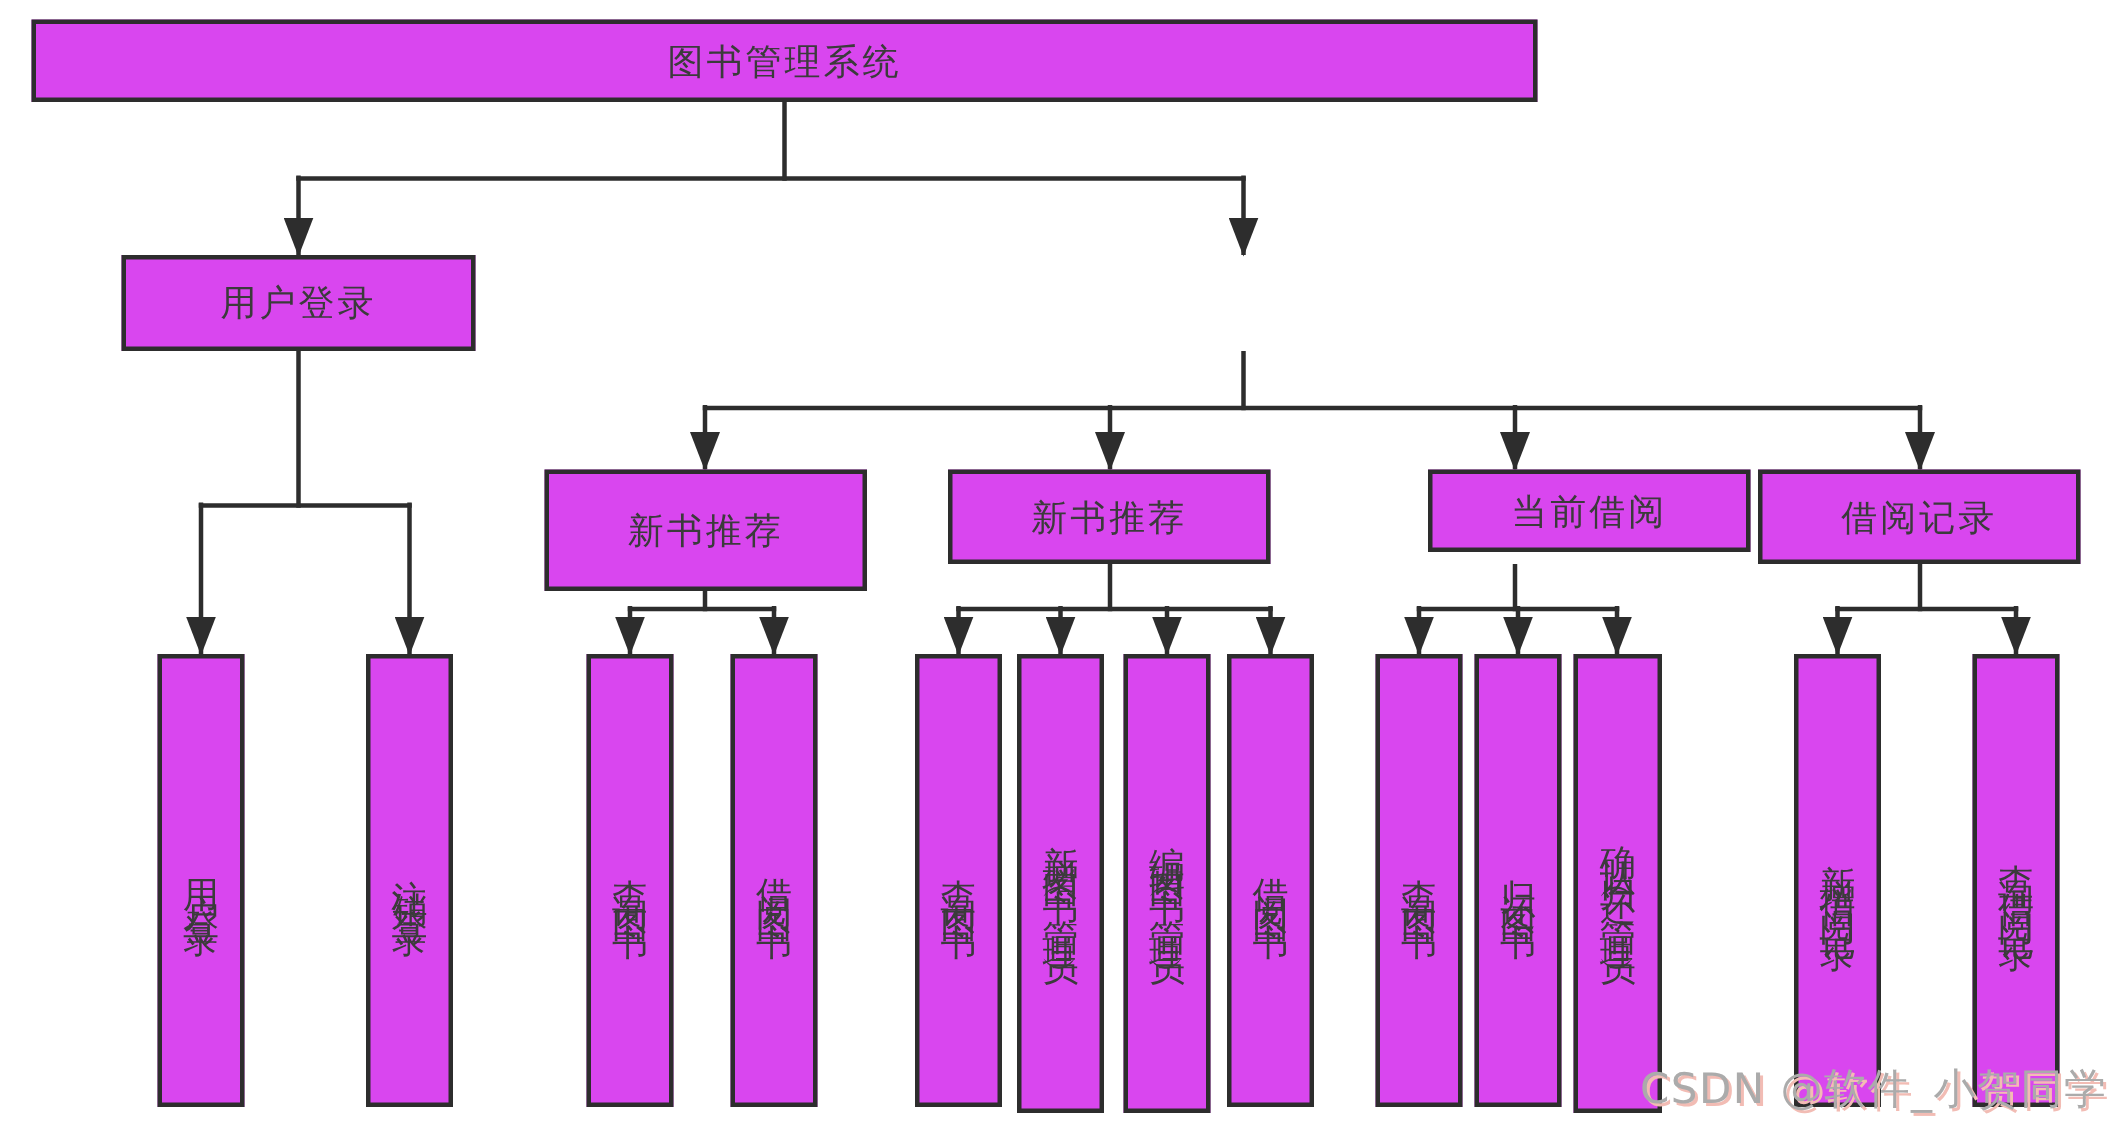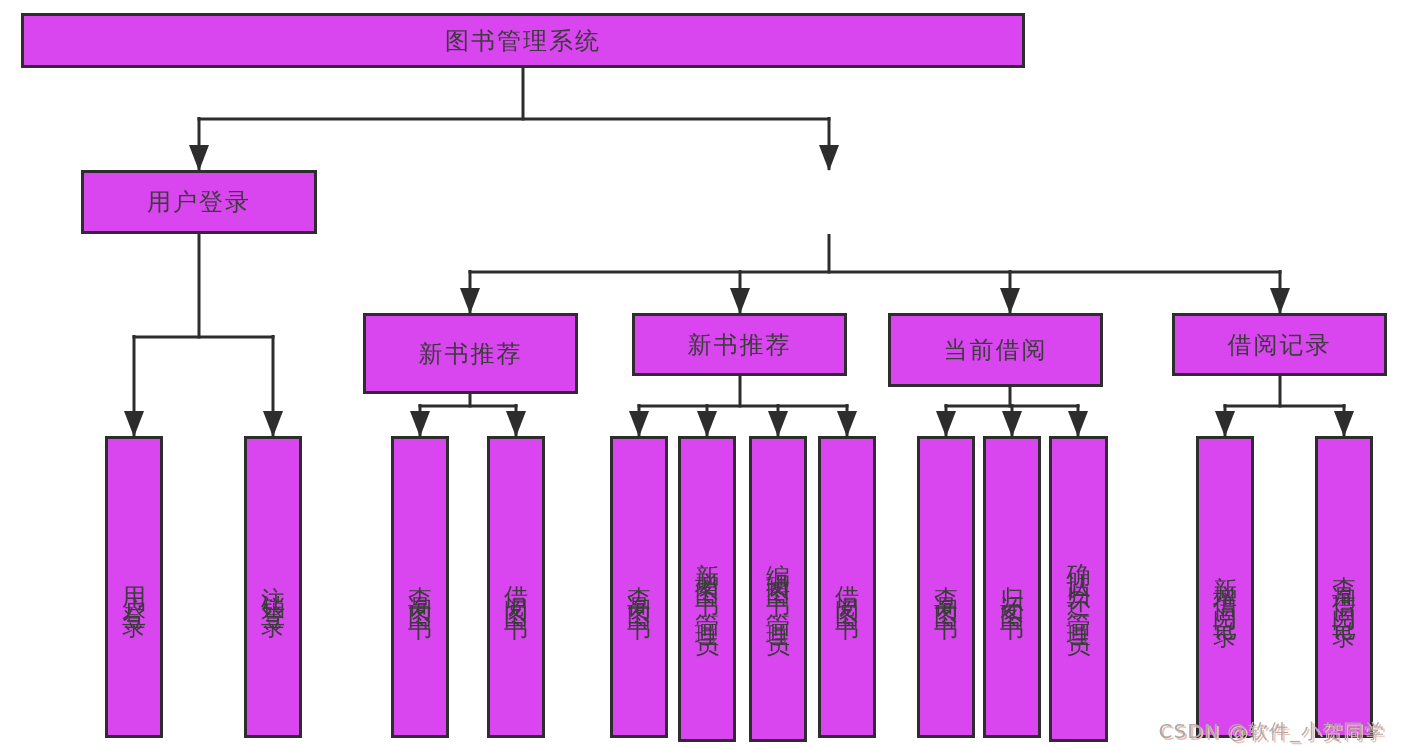--- a/index.html
+++ b/index.html
@@ -22,22 +22,22 @@
     color:var(--text);
   }
   .h-label{font-size:24px;letter-spacing:2px;white-space:nowrap;}
   .root-label{font-size:24px;letter-spacing:2px;}
   .v-box{
     writing-mode:vertical-rl;text-orientation:mixed;
     font-size:24px;line-height:1;letter-spacing:10px;
     display:flex;align-items:center;justify-content:center;
   }
   .watermark{
-    position:absolute;right:20px;bottom:2px;
-    font-size:20px;letter-spacing:1px;color:var(--wm);
+    position:absolute;right:0;bottom:2px;
+    font-size:28px;letter-spacing:1px;color:var(--wm);
     text-shadow:2px 2px 0 var(--wm-shadow);
     white-space:nowrap;z-index:5;
   }
 </style>
 </head>
 <body>
 
 <div class="stage">
 
   <svg width="1405" height="747" viewBox="0 0 1405 747">
@@ -97,21 +97,21 @@
   <div class="box" style="left:81px;top:170px;width:236px;height:64px">
     <span class="h-label">用户登录</span>
   </div>
 
   <div class="box" style="left:363px;top:313px;width:215px;height:81px">
     <span class="h-label">新书推荐</span>
   </div>
   <div class="box" style="left:632px;top:313px;width:215px;height:63px">
     <span class="h-label">新书推荐</span>
   </div>
-  <div class="box" style="left:888px;top:313px;width:215px;height:74px">
+  <div class="box" style="left:952px;top:313px;width:215px;height:55px">
     <span class="h-label">当前借阅</span>
   </div>
   <div class="box" style="left:1172px;top:313px;width:215px;height:63px">
     <span class="h-label">借阅记录</span>
   </div>
 
   <div class="box v-box" style="left:105px;top:436px;width:58px;height:302px">用户登录</div>
   <div class="box v-box" style="left:244px;top:436px;width:58px;height:302px">注销登录</div>
 
   <div class="box v-box" style="left:391px;top:436px;width:58px;height:302px">查询图书</div>

